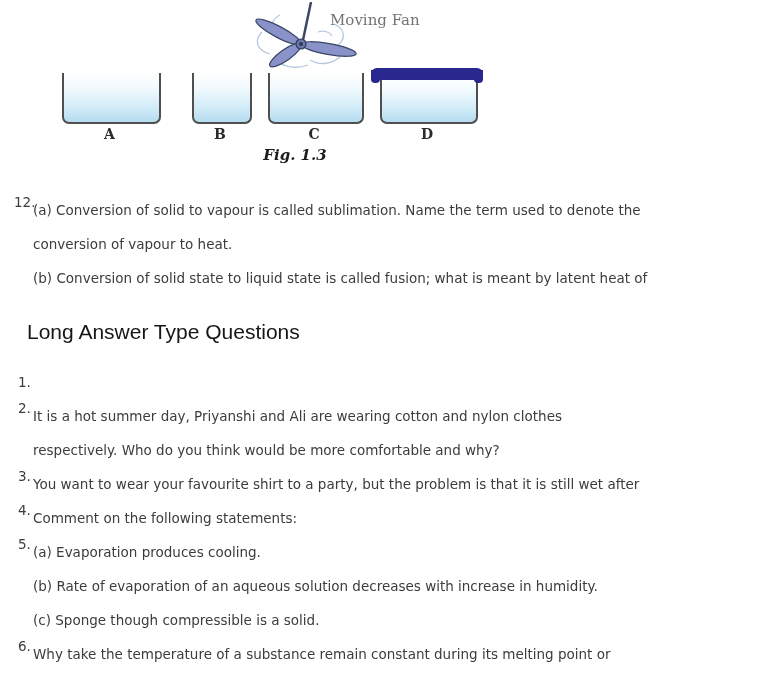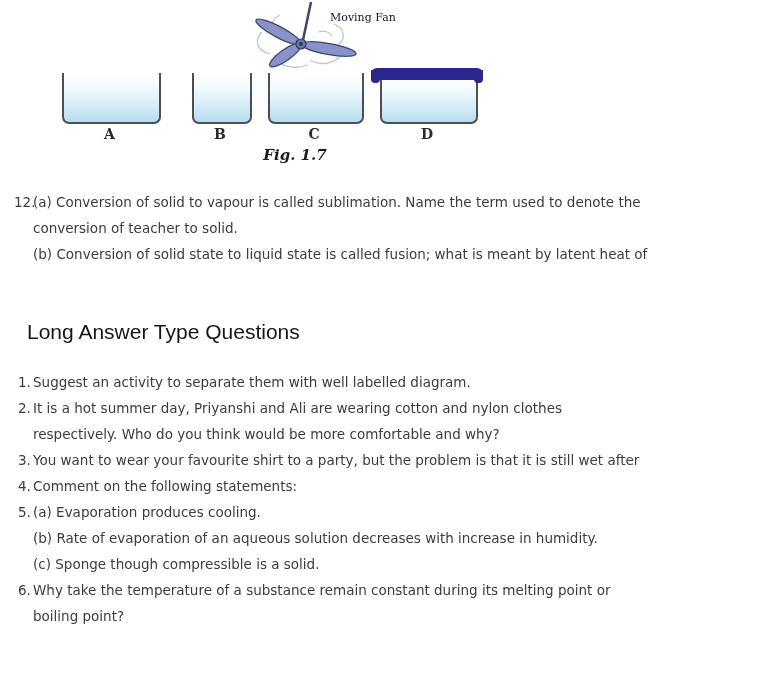--- a/index.html
+++ b/index.html
@@ -5,21 +5,21 @@
   html,body{margin:0;padding:0;}
   body{
     width:773px;height:681px;background:#ffffff;overflow:hidden;position:relative;
     font-family:"DejaVu Sans",sans-serif;color:#3c3c3c;
   }
   
   .figure{position:absolute;left:0;top:0;width:773px;height:185px;}
   .fan-svg{position:absolute;left:248px;top:2px;width:118px;height:70px;}
   .fan-label{
     position:absolute;left:330px;top:11px;
-    font-family:"DejaVu Serif",serif;font-size:11px;color:#0f172a;
+    font-family:"DejaVu Serif",serif;font-size:15px;color:#737373;
   }
   .beaker{
     position:absolute;
     border-left:2px solid var(--outline,#4f4f4f);
     border-right:2px solid var(--outline,#4f4f4f);
     border-bottom:2px solid var(--outline,#4f4f4f);
     border-radius:0 0 7px 7px;
     background:linear-gradient(180deg,#ffffff 0%,#f2fafe 30%,#d2ebf8 70%,var(--water-bottom,#b5dcf0) 100%);
   }
   .beaker-a{left:62px;top:73px;width:95px;height:49px;}
@@ -48,21 +48,21 @@
     position:absolute;left:230px;top:146px;width:130px;text-align:center;
     font-family:"DejaVu Serif",serif;font-weight:bold;font-style:italic;
     font-size:15px;color:#1c1c1c;
   }
   
   .q-row{display:flex;align-items:flex-start;}
   .q-num{
     flex:0 0 auto;text-align:left;font-size:13.5px;line-height:26px;white-space:nowrap;
   }
   .q-body{flex:1 1 auto;}
-  .t-line{font-size:13.5px;line-height:26px;white-space:nowrap;}
+  .t-line{font-size:13.5px;line-height:26px;white-space:nowrap;margin-top:8px;}
   .q12{position:absolute;left:14px;top:189px;}
   .q12 .q-num{width:19px;}
   .section-heading{
     position:absolute;left:27px;top:320px;margin:0;
     font-family:"Liberation Sans",sans-serif;font-weight:500;
     font-size:21px;color:#161616;
   }
   .long-list{position:absolute;left:18px;top:369px;}
   .long-list .q-num{width:15px;}
 </style>
@@ -100,39 +100,38 @@
   <div class="beaker beaker-b"></div>
   <div class="beaker beaker-c"></div>
   <div class="beaker beaker-d"></div>
   <div class="lid"></div>
 
   <div class="jar-label label-a">A</div>
   <div class="jar-label label-b">B</div>
   <div class="jar-label label-c">C</div>
   <div class="jar-label label-d">D</div>
 
-  <div class="fig-caption">Fig. 1.7</div>
+  <div class="fig-caption">Fig. 1.3</div>
 </div>
 
 <div class="q12 q-row">
   <div class="q-num">12.</div>
   <div class="q-body" id="q12-body">
       <div class="t-line">(a) Conversion of solid to vapour is called sublimation. Name the term used to denote the</div>
-      <div class="t-line">conversion of teacher to solid.</div>
+      <div class="t-line">conversion of vapour to heat.</div>
       <div class="t-line">(b) Conversion of solid state to liquid state is called fusion; what is meant by latent heat of</div>
     </div>
 </div>
 
 <h2 class="section-heading">Long Answer Type Questions</h2>
 
 <div class="long-list" id="long-list">
     <div class="q-row">
       <div class="q-num">1.</div>
       <div class="q-body">
-        <div class="t-line">Suggest an activity to separate them with well labelled diagram.</div>
       </div>
     </div>
     <div class="q-row">
       <div class="q-num">2.</div>
       <div class="q-body">
         <div class="t-line">It is a hot summer day, Priyanshi and Ali are wearing cotton and nylon clothes</div>
         <div class="t-line">respectively. Who do you think would be more comfortable and why?</div>
       </div>
     </div>
     <div class="q-row">

